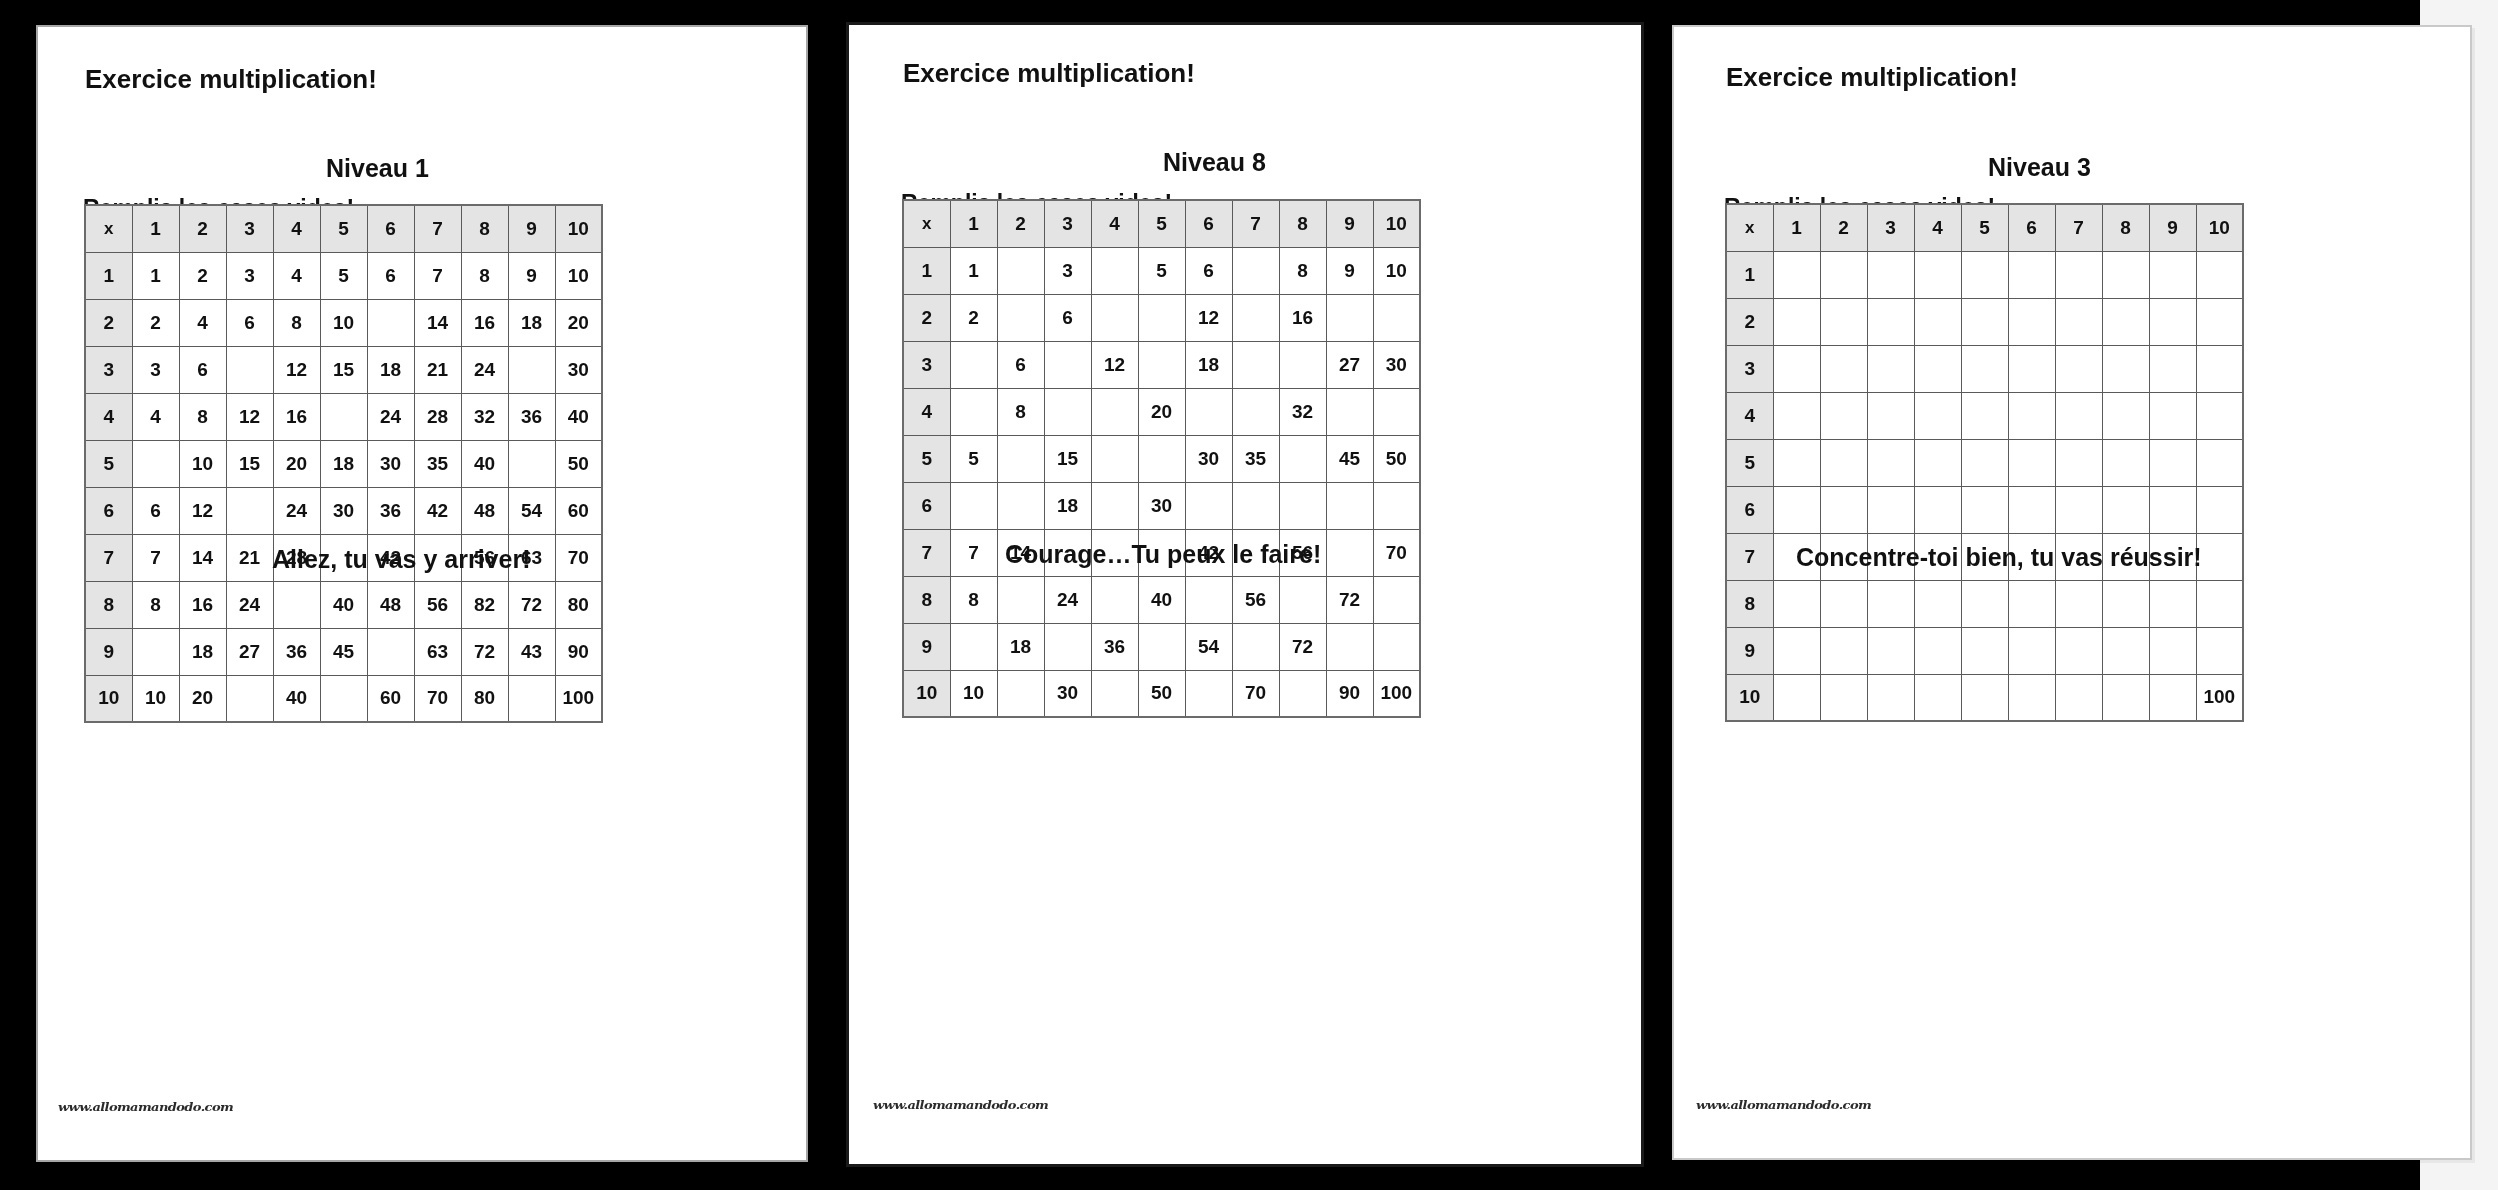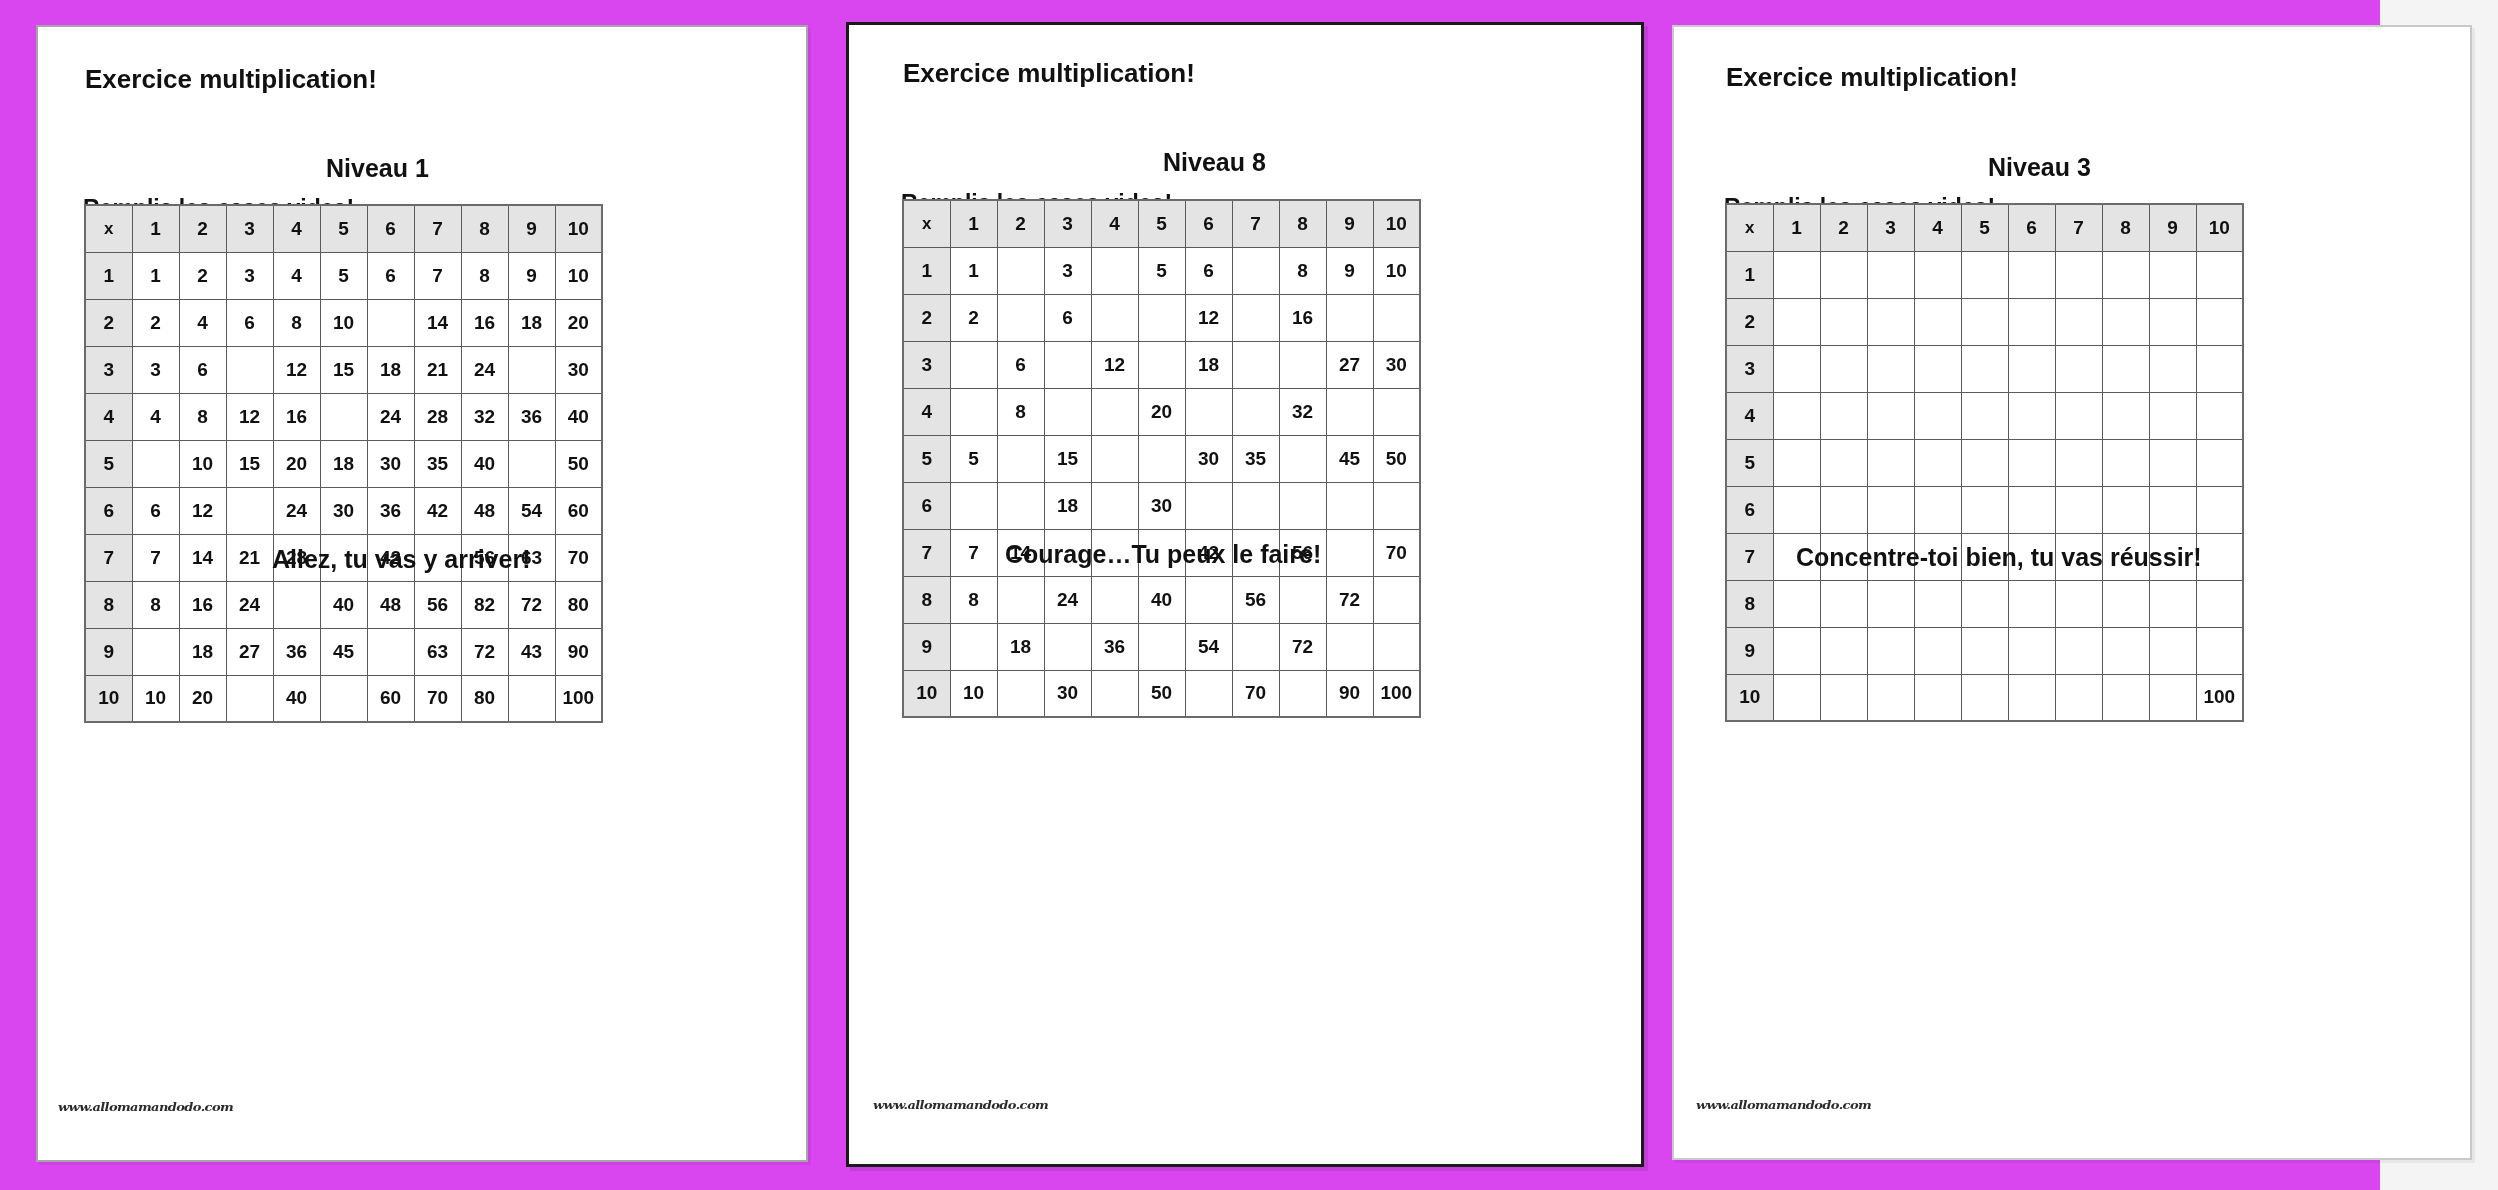--- a/index.html
+++ b/index.html
@@ -9,21 +9,22 @@
     width: 2498px;
     height: 1190px;
     overflow: hidden;
     font-family: "Liberation Sans", sans-serif;
   }
 
   #stage {
     position: relative;
     width: 2380px;
     height: 1190px;
-    background: #d946ef;
+    background: #000000;
+    padding-left: 40px;
   }
 
   
   .sheet {
     position: absolute;
     background: #ffffff;
     box-sizing: border-box;
   }
   .sheet-1 {
     left: 36px;  top: 25px;

